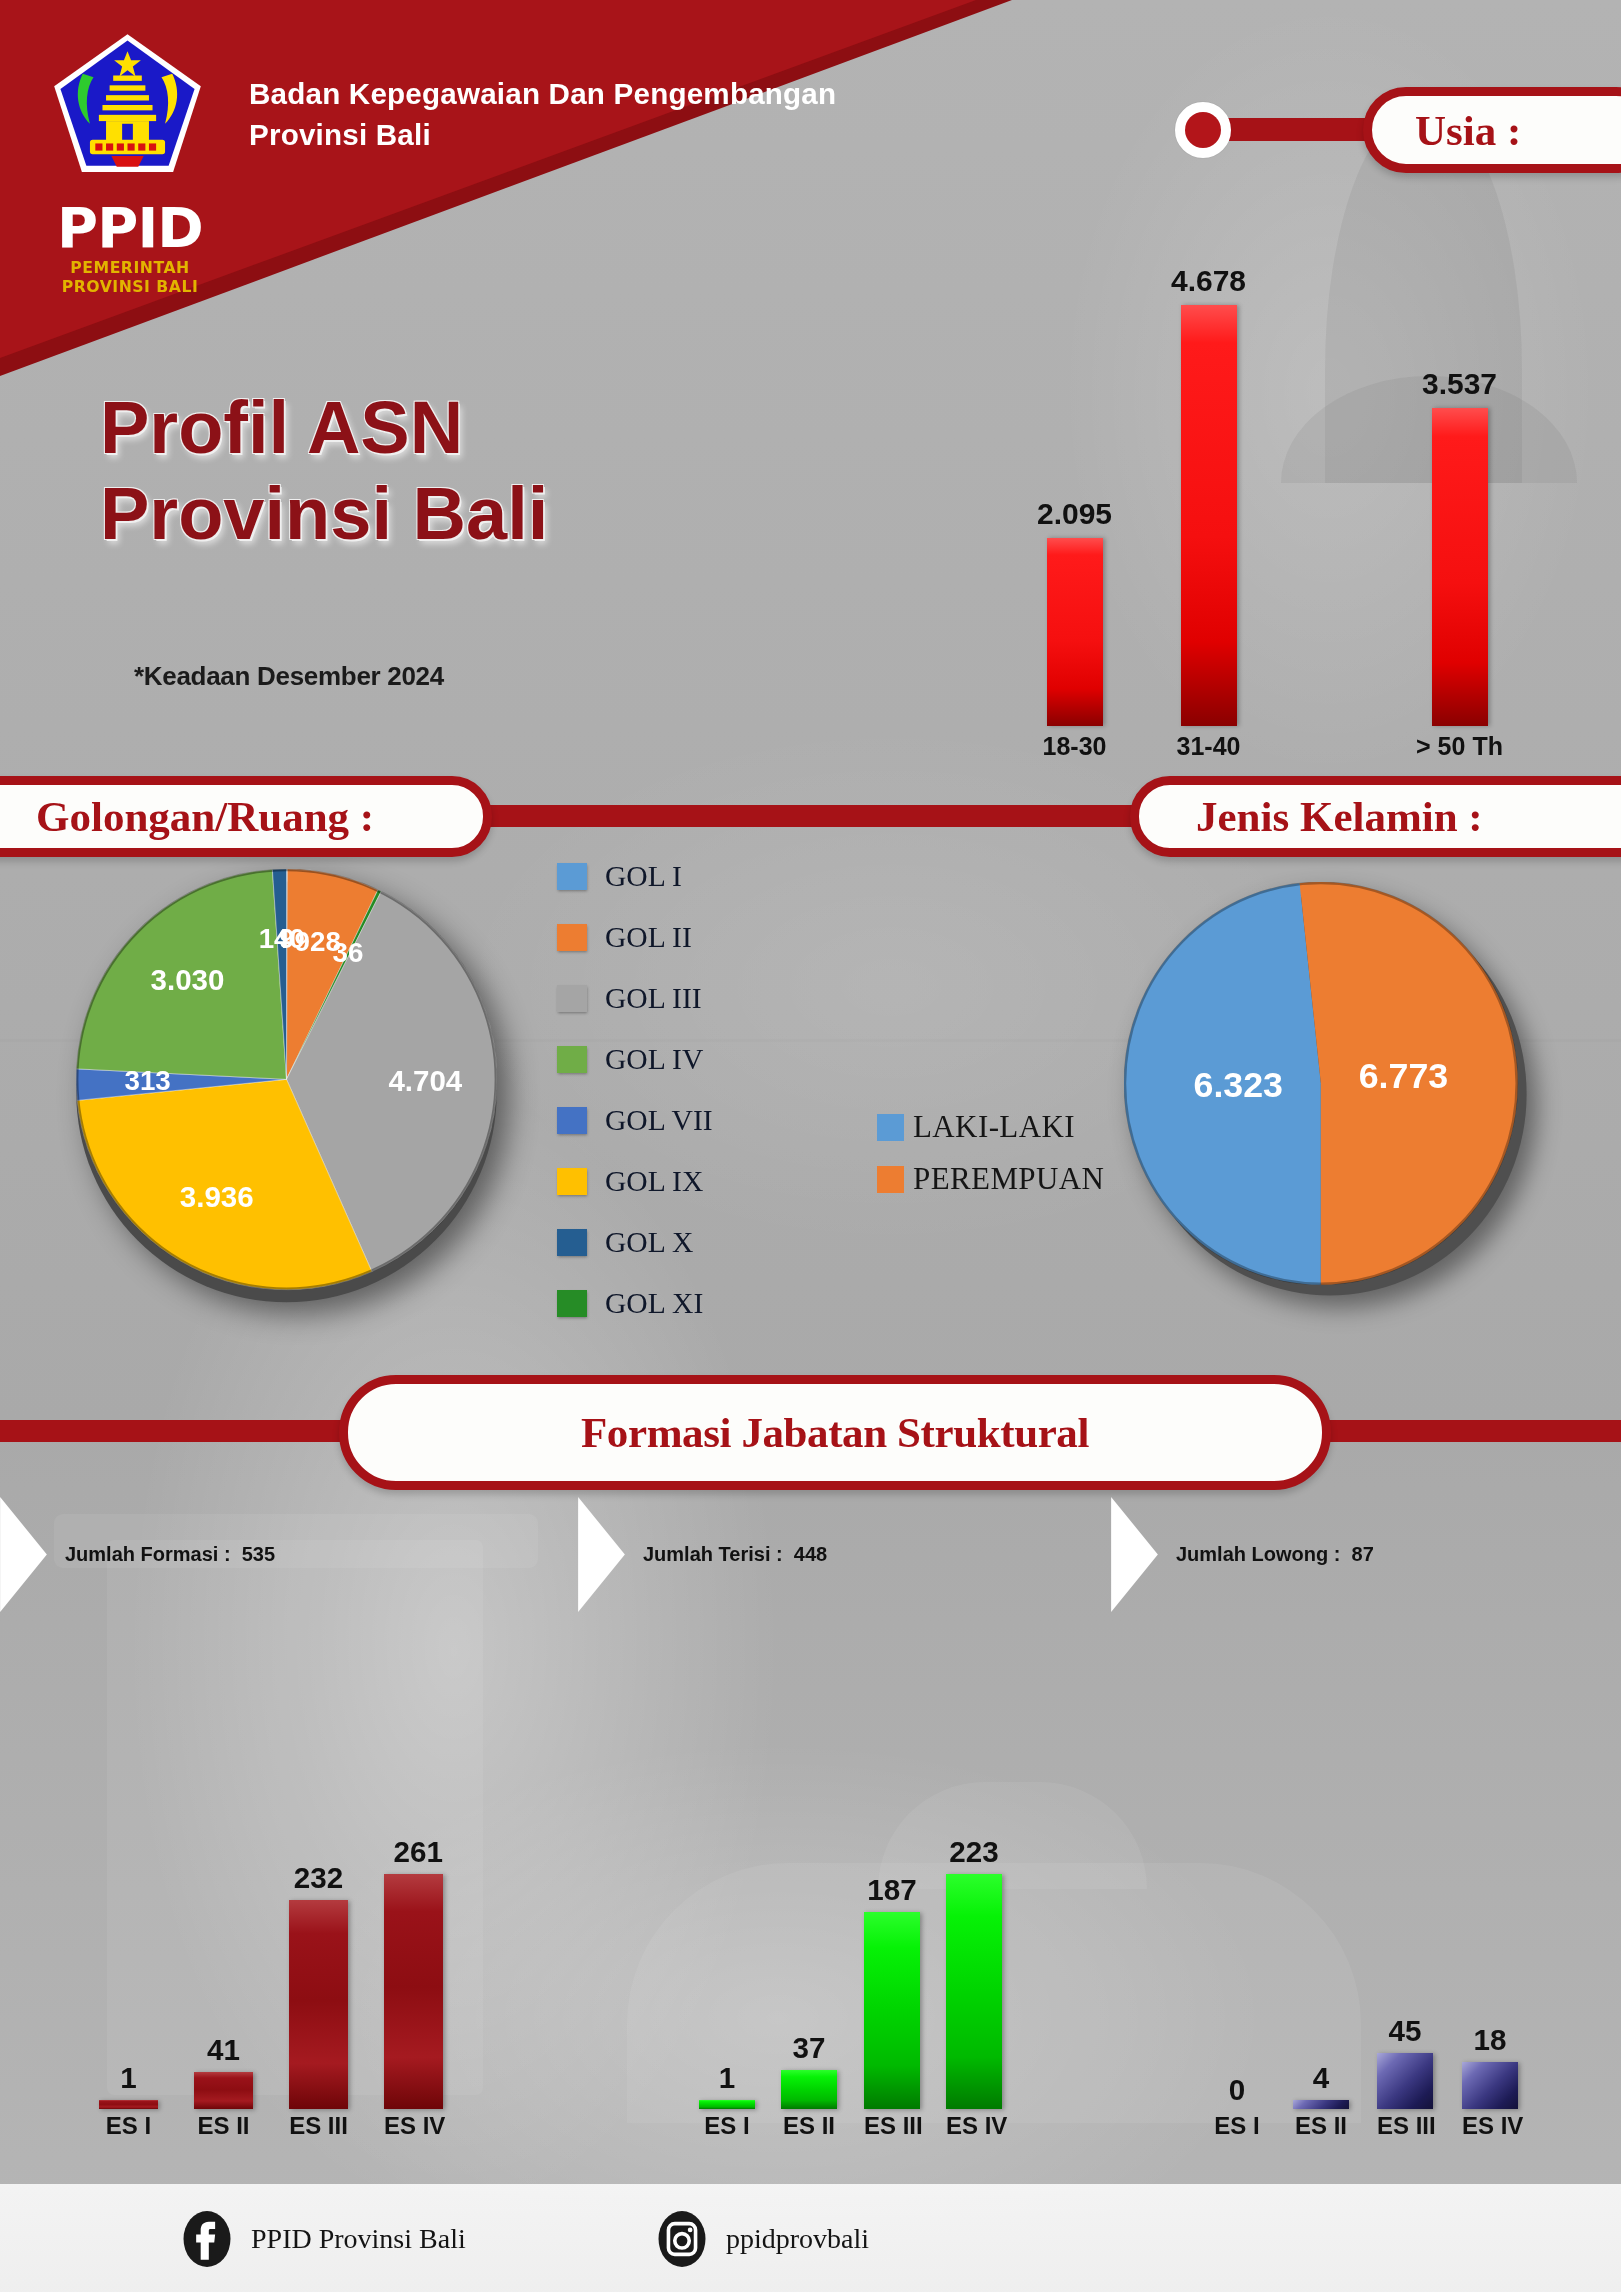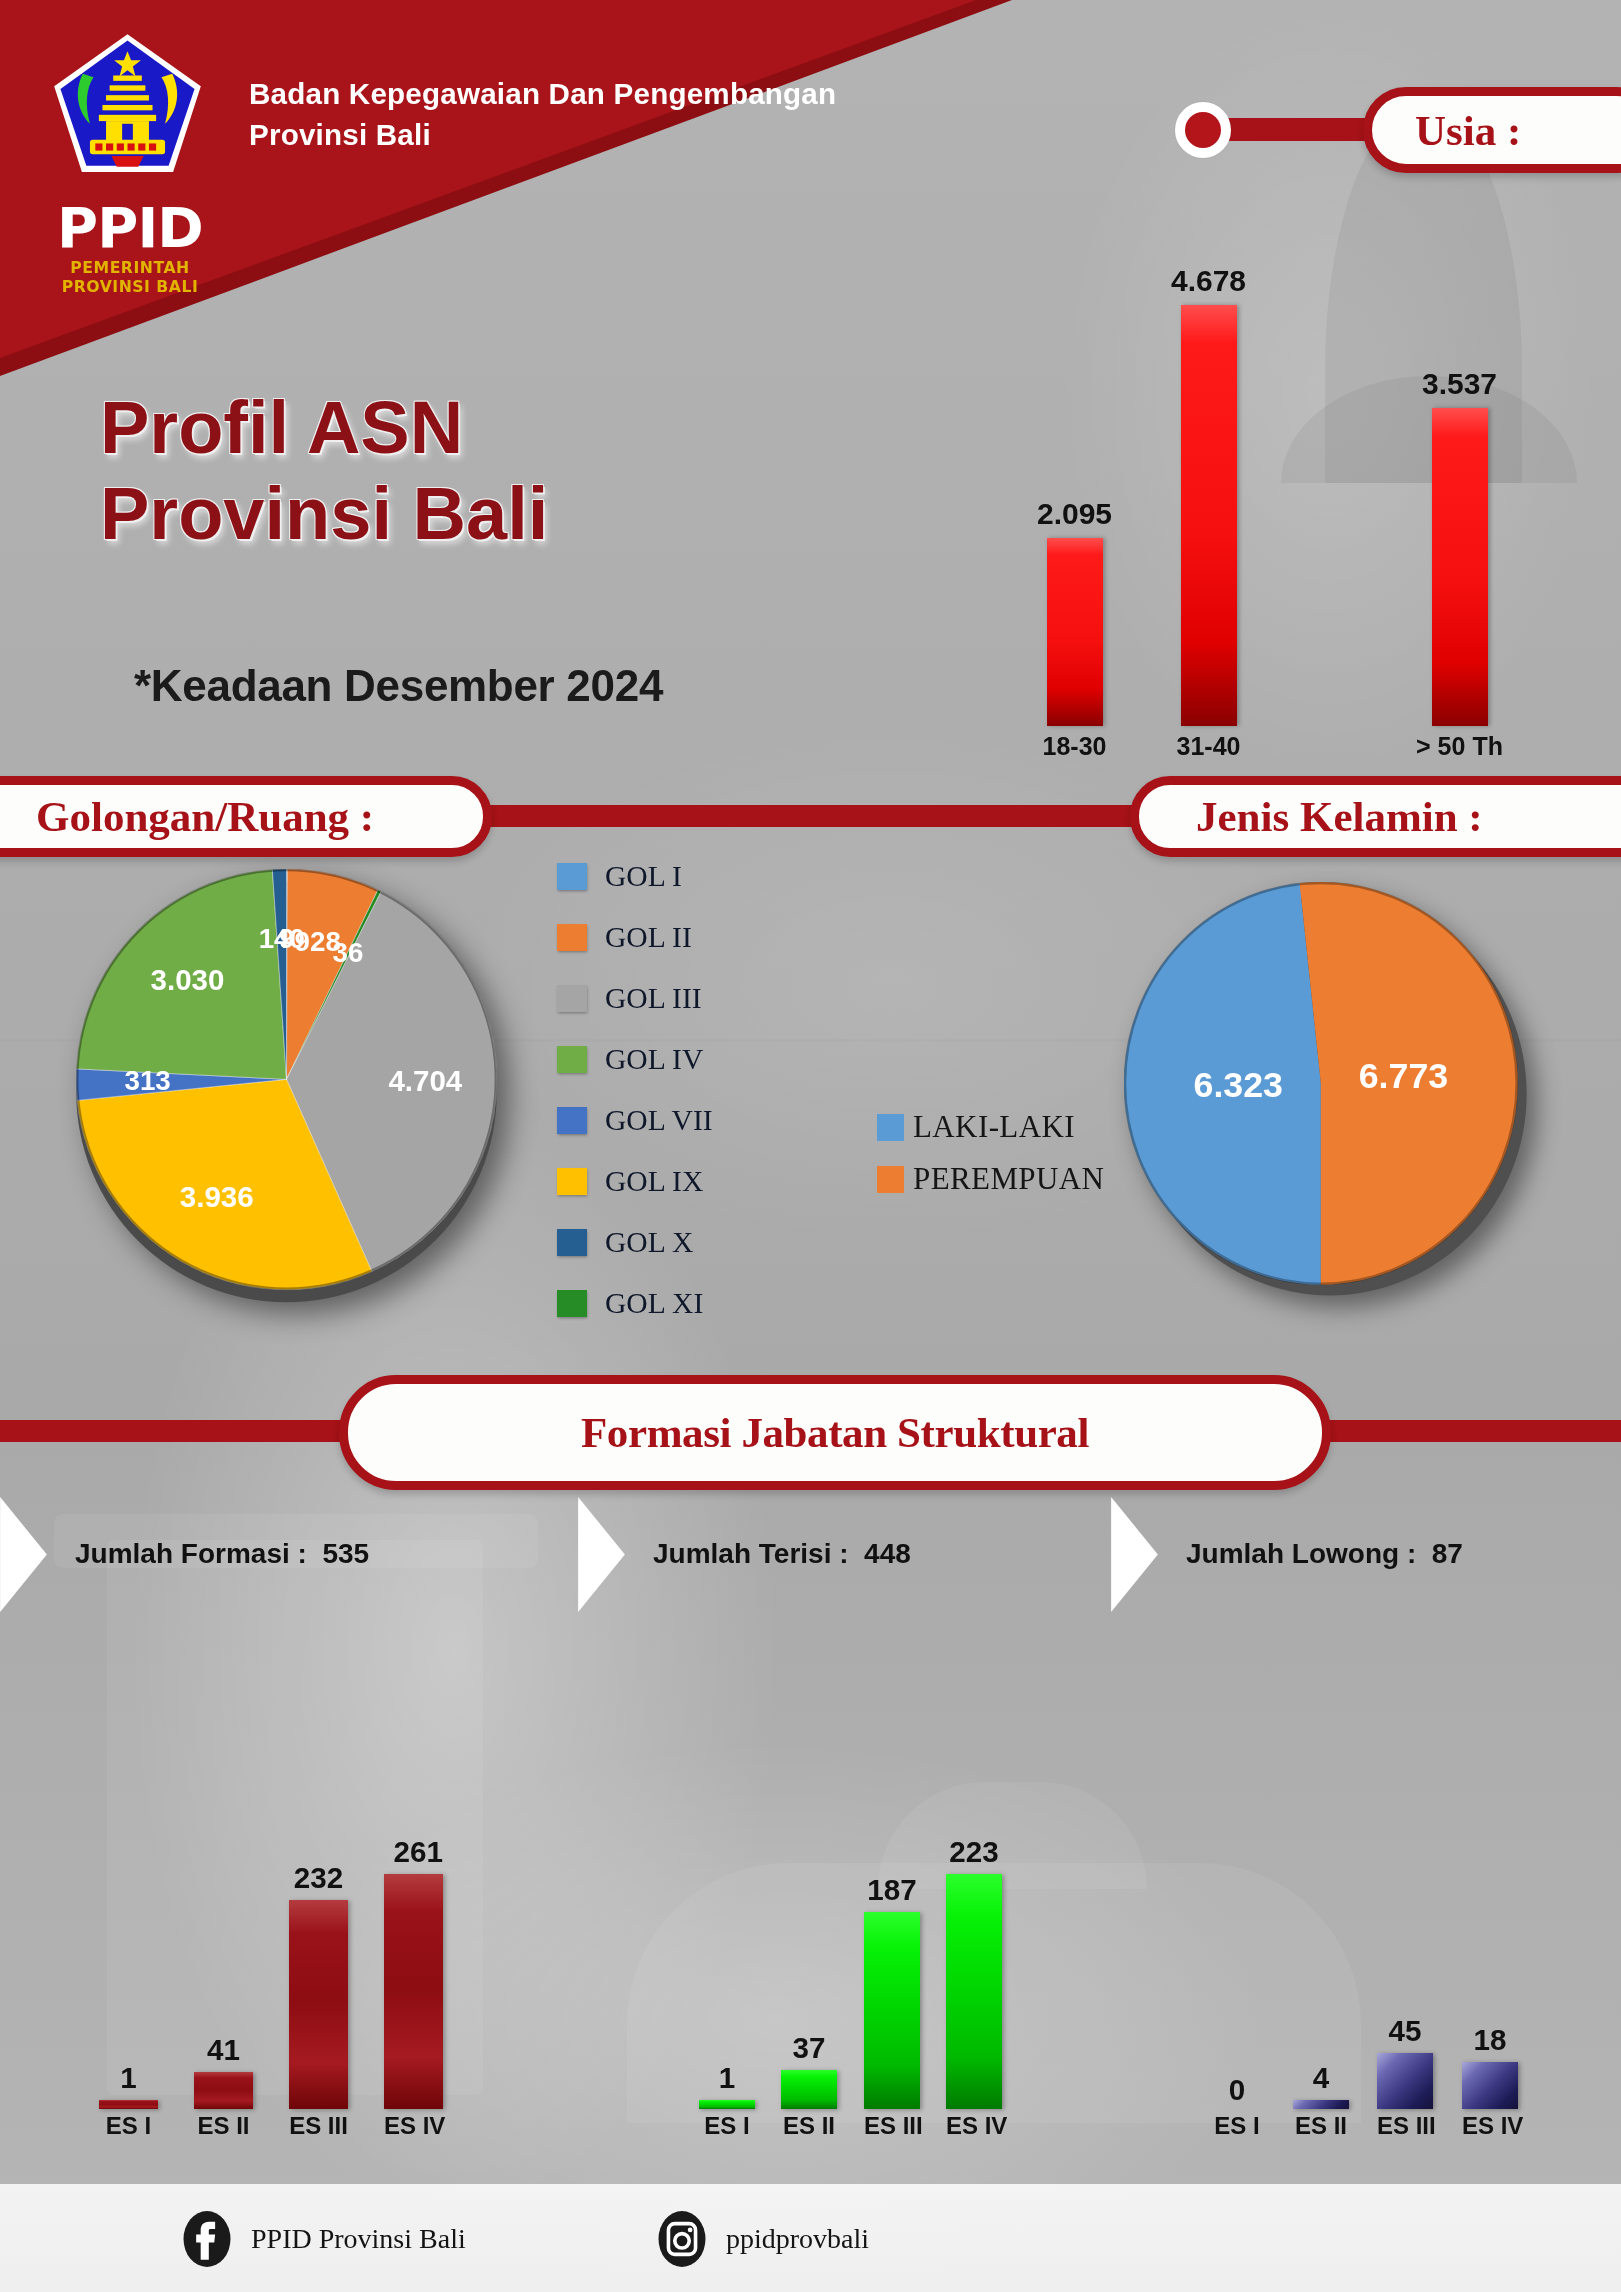--- a/index.html
+++ b/index.html
@@ -60,21 +60,21 @@
   #main-title{
     position:absolute; left:100px; top:385px; z-index:6;
   }
   #main-title .tl{
     font-size:74px; font-weight:600; color:#8c1117; line-height:86px;
     text-shadow: 1.8px 1.8px 0 #efefef, -0.9px -0.9px 0 #efefef, 0.9px -0.9px 0 #efefef, -0.9px 0.9px 0 #efefef, 3.6px 4.5px 6.3px rgba(255,255,255,0.55);
     white-space:nowrap;
   }
   #main-subtitle{
     position:absolute; left:134px; top:661px; z-index:6;
-    font-size:44px; font-weight:bold; color:#1b1b1b; letter-spacing:-0.3px;
+    font-size:26px; font-weight:bold; color:#1b1b1b; letter-spacing:-0.3px;
   }
 
   
   .pill{
     position:absolute; background:#fdfdfb; border:9.9px solid #a61217;
     display:flex; align-items:center; z-index:8;
     font-family:"Liberation Serif", serif; font-weight:bold; color:#a61217;
     box-shadow:0 4.5px 7.2px rgba(0,0,0,0.18);
   }
   .pill span{white-space:nowrap;}
@@ -146,22 +146,22 @@
   #jk-legend{position:absolute; left:877px; top:1068px; z-index:6;margin-top:33px;}
   .jk-row{display:flex;align-items:center;height:52px;}
   .jk-sw{width:27px;height:27px;margin-right:9px;}
   .jk-tx{font-family:"Liberation Serif",serif;font-size:31px;color:#151515;letter-spacing:0.4px;}
 
   
   #formasi-stats{position:absolute; left:0; top:1496px; width:1621px; height:116px; z-index:6;}
   .fs-item{position:absolute; display:flex; align-items:center; height:116px;}
   .fs-arrow{width:56px;height:115px;flex:0 0 56px;}
   .fs-text{
-    font-family:"Liberation Sans",sans-serif;font-weight:bold;font-size:28px;color:#111;
-    white-space:nowrap; margin-left:19px;
+    font-family:"Liberation Sans",sans-serif;font-weight:bold;font-size:20px;color:#111;
+    white-space:nowrap; margin-left:9px;
   }
 
   
   .mini-chart{position:absolute; z-index:4;}
   .mini-col{position:absolute; bottom:0; text-align:center;}
   .mini-bar{margin:0 auto; box-shadow:1.8px 0.9px 4.5px rgba(0,0,0,0.3);}
   .mini-val{font-size:29.6px;font-weight:bold;color:#111;margin-bottom:5.4px;}
   .mini-lab{font-size:24px;font-weight:bold;color:#111;margin-top:2.7px;white-space:nowrap;}
   .bar-red{background:linear-gradient(180deg,#b43b3f 0%,#9a1219 16%,#8d0d12 48%,#a51a20 78%,#6e0508 100%);}
   .bar-green{background:linear-gradient(180deg,#2bff2b 0%,#06f206 18%,#00d400 50%,#00b900 78%,#007a00 100%);}

